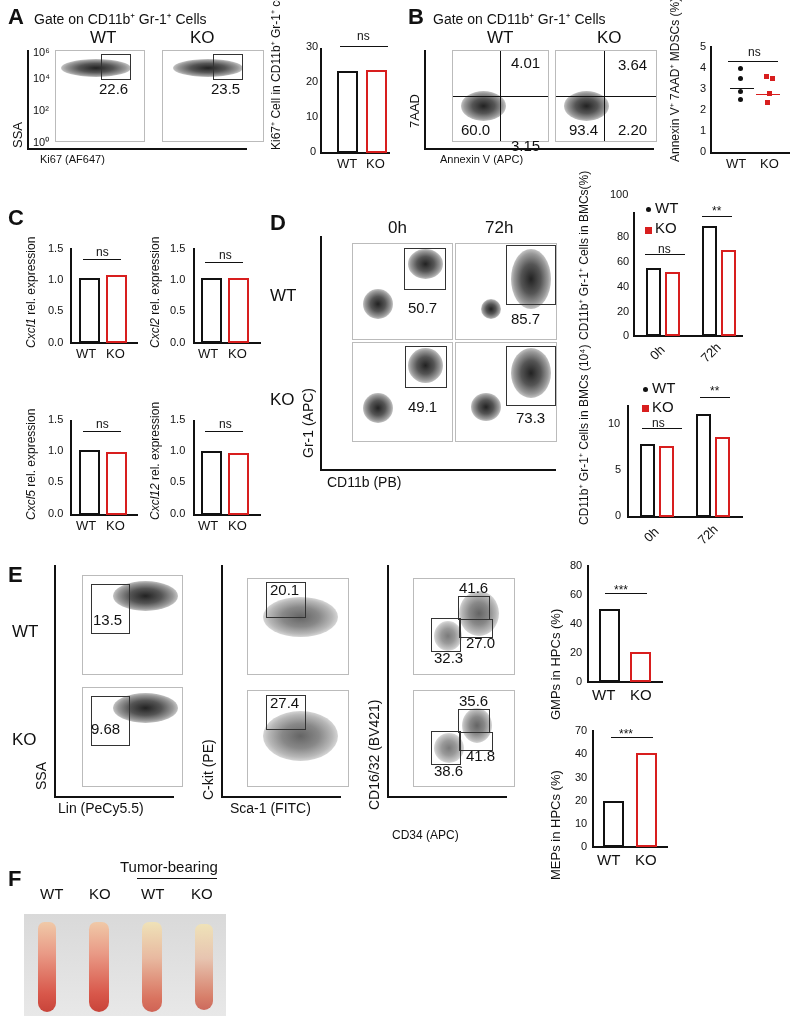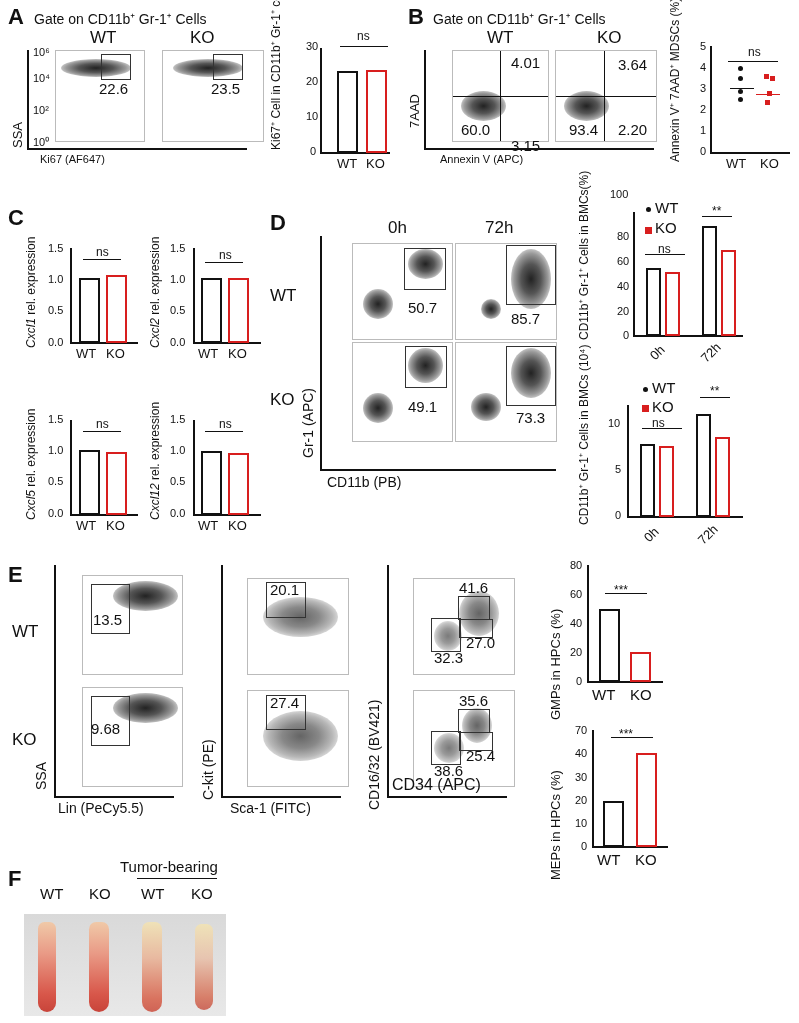--- a/index.html
+++ b/index.html
@@ -297,24 +297,24 @@
   <div class="abs pct" style="left:52px;top:55px">27.0</div>
   <div class="abs pct" style="left:20px;top:70px">32.3</div>
 </div>
 <div class="abs fbox" style="left:413px;top:690px;width:100px;height:95px">
   <div class="abs blob" style="left:20px;top:42px;width:30px;height:30px;opacity:0.6"></div>
   <div class="abs blob" style="left:48px;top:17px;width:30px;height:35px;opacity:0.7"></div>
   <div class="abs gate" style="left:44px;top:18px;width:30px;height:22px"></div>
   <div class="abs gate" style="left:17px;top:40px;width:28px;height:32px"></div>
   <div class="abs gate" style="left:45px;top:41px;width:32px;height:17px"></div>
   <div class="abs pct" style="left:45px;top:1px">35.6</div>
-  <div class="abs pct" style="left:52px;top:56px">25.4</div>
+  <div class="abs pct" style="left:52px;top:56px">41.8</div>
   <div class="abs pct" style="left:20px;top:71px">38.6</div>
 </div>
-<div class="abs axlab" style="left:392px;top:776px;font-size:16px">CD34 (APC)</div>
+<div class="abs axlab" style="left:392px;top:828px;font-size:12px">CD34 (APC)</div>
 
 <div class="abs vlab" style="left:548px;top:720px;font-size:13px">GMPs in HPCs (%)</div>
 <div class="abs line" style="left:587px;top:565px;width:1.5px;height:117px"></div>
 <div class="abs line" style="left:587px;top:681px;width:76px;height:1.5px"></div>
 <div class="abs tick" style="left:570px;top:559px">80</div>
 <div class="abs tick" style="left:570px;top:588px">60</div>
 <div class="abs tick" style="left:570px;top:617px">40</div>
 <div class="abs tick" style="left:570px;top:646px">20</div>
 <div class="abs tick" style="left:576px;top:675px">0</div>
 <div class="abs ns" style="left:614px;top:583px">***</div>

